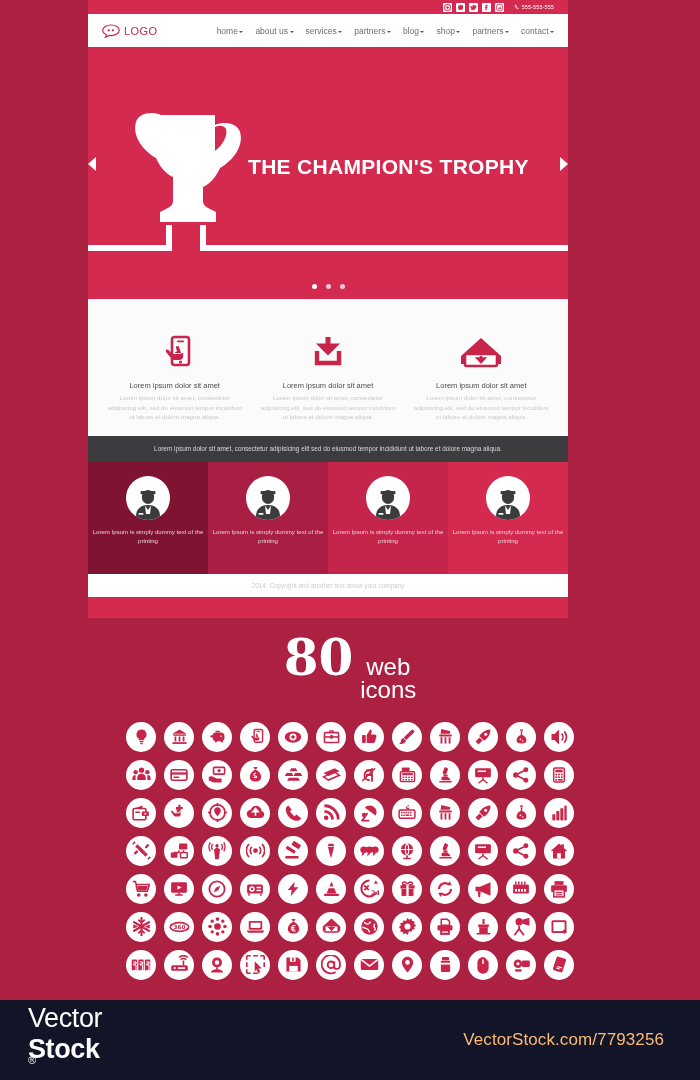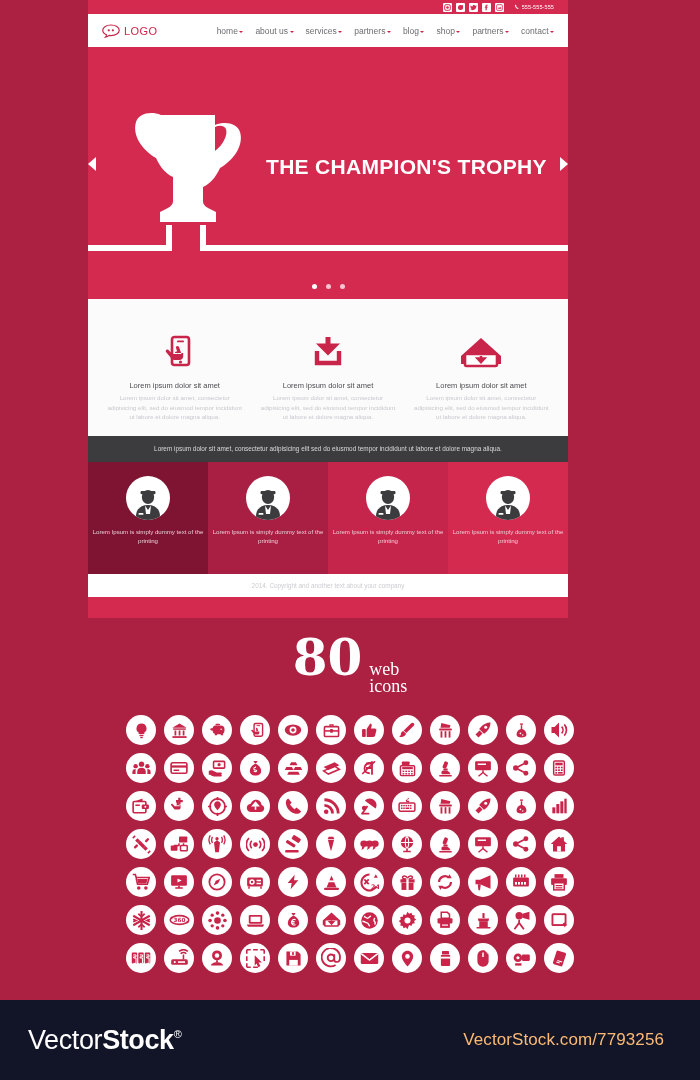--- a/index.html
+++ b/index.html
@@ -51,21 +51,21 @@
     width: 0; height: 0; border-left: 2.2px solid transparent;
     border-right: 2.2px solid transparent; border-top: 2.6px solid #c9254a;
     display: inline-block; position: relative; top: -1px;
   }
 
   
   .hero { position: relative; height: 252px; background: #d42a4f; overflow: hidden; }
   .hero-stage { position: absolute; left: 0; right: 0; top: 8px; height: 196px; }
   .trophy { position: absolute; left: 42px; top: 54px; width: 116px; height: 136px; }
   .hero-title {
-    position: absolute; left: 178px; top: 100px;
+    position: absolute; left: 160px; top: 100px;
     color: #ffffff; font-size: 21px; font-weight: bold;
     letter-spacing: .3px; white-space: nowrap;
   }
   .podium-line {
     position: absolute; left: 0; right: 0; top: 190px; height: 6px; background: #ffffff;
   }
   .podium-notch {
     position: absolute; left: 78px; top: 170px; width: 40px; height: 26px;
     background: #d42a4f; border-left: 6px solid #ffffff; border-right: 6px solid #ffffff;
   }
@@ -124,22 +124,22 @@
   .showcase { position: absolute; left: 0; top: 618px; width: 700px; height: 382px; }
   .sc-title {
     display: flex; align-items: baseline; justify-content: center;
     gap: 7px; padding-top: 17px;
   }
   .sc-num {
     color: #ffffff; font-family: "DejaVu Serif", serif; font-weight: bold;
     font-size: 50px; line-height: .9;
   }
   .sc-words {
-    color: #ffffff; font-family: Liberation Serif, serif; font-size: 18px;
-    line-height: .95; padding-bottom: 2px;
+    color: #ffffff; font-family: Liberation Sans, sans-serif; font-size: 24px;
+    line-height: .95; padding-bottom: 2px; text-align: center;
   }
 
   .grid {
     display: grid; grid-template-columns: repeat(12, 38px);
     grid-auto-rows: 38px; justify-content: center; margin-top: 14px;
     column-gap: 0; row-gap: 0;
   }
   .ic-cell { display: flex; align-items: center; justify-content: center; }
   .ic {
     width: 30px; height: 30px; border-radius: 50%; background: #ffffff;
@@ -148,21 +148,21 @@
   }
   .ic svg { display: block; }
 
   
   .wm {
     position: absolute; left: 0; top: 1000px; width: 700px; height: 80px;
     background: #121527; display: flex; align-items: center;
   }
   .wm-logo {
     margin-left: 28px; color: #ffffff; font-size: 27px; letter-spacing: -.4px;
-    display: flex; align-items: baseline;
+    display: flex; align-items: baseline; flex-direction: column;
   }
   .wm-thin { font-weight: 300; }
   .wm-bold { font-weight: bold; }
   .wm-reg { font-size: 11px; position: relative; top: -11px; }
   .wm-url {
     margin-left: auto; margin-right: 36px; color: #fdba74;
     font-size: 17px; letter-spacing: .1px;
   }
 </style>
 </head>

